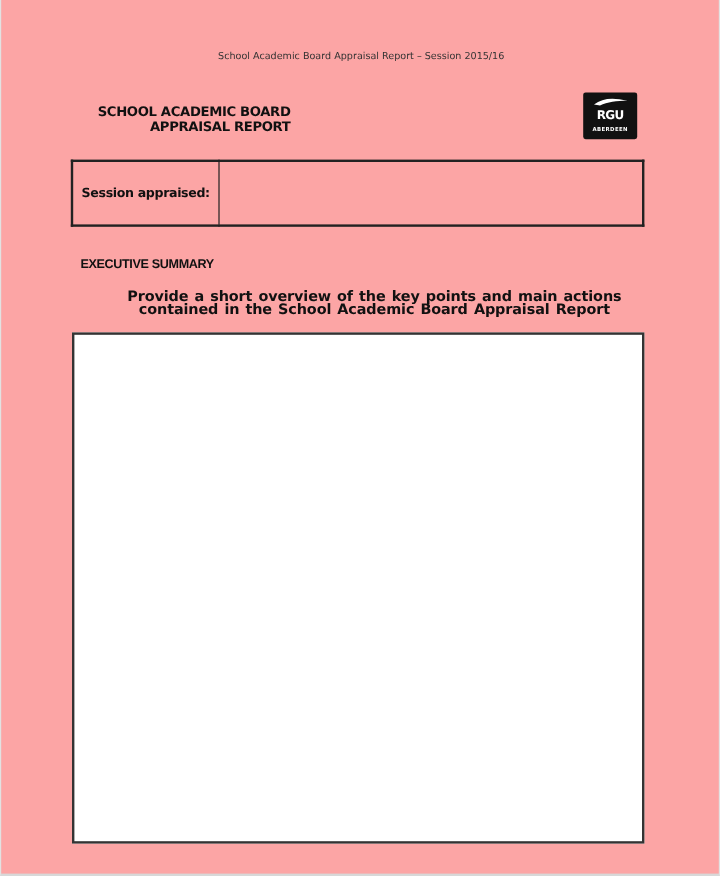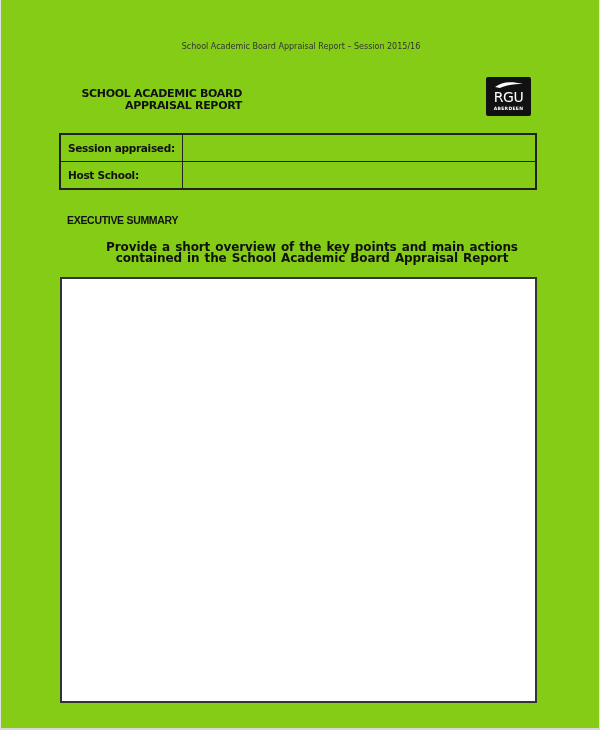--- a/index.html
+++ b/index.html
@@ -1,37 +1,37 @@
 <!DOCTYPE html>
 <html><head>
   <meta charset="utf-8">
   <style>
     html, body { margin: 0; padding: 0; background: #ffffff; }
     body { width: 600px; height: 730px; position: relative; overflow: hidden; }
     .page {
       position: absolute; left: 0; top: 0; width: 598px; height: 728px;
       border-left: 1px solid #e2e2e2; border-right: 1px solid #e2e2e2; border-bottom: 2px solid #d8d8d8;
-      background: #84cc16;
+      background: #fca5a5;
     }
     .running-header {
       position: absolute; left: 0; width: 600px; top: 42px; text-align: center;
       font-family: "DejaVu Sans", sans-serif; font-size: 8px; color: #333;
     }
     .title {
       position: absolute; left: 66px; top: 88px;
       font-family: "DejaVu Sans", sans-serif; font-weight: bold; font-size: 11px; color: #111;
       line-height: 12px; letter-spacing: -0.3px; text-align: right;
     }
     .title .l2 { display: block; padding-left: 58px; }
     .logo {
       position: absolute; left: 485px; top: 77px; width: 45px; height: 39px;
       background: #111; border-radius: 2px; color: #fff; text-align: center;
       font-family: "DejaVu Sans", sans-serif;
     }
-    .logo .rgu { position: absolute; left: 0; right: 0; top: 13px; font-weight: normal; font-size: 14px; letter-spacing: -0.5px; line-height: 14px; }
+    .logo .rgu { position: absolute; left: 0; right: 0; top: 13px; font-weight: bold; font-size: 10px; letter-spacing: -0.5px; line-height: 14px; }
     .logo .city { position: absolute; left: 0; right: 0; top: 29px; font-size: 4.5px; font-weight: bold; letter-spacing: 0.3px; }
     .logo .swoosh { position: absolute; left: 8px; top: 4px; width: 30px; height: 8px; }
     table.info {
       position: absolute; left: 58px; top: 133px; width: 478px; height: 56px;
       border-collapse: collapse; border: 2px solid #222;
     }
     table.info td { border: 1px solid #222; padding: 0 0 0 7px; height: 26px;
       font-family: "DejaVu Sans", sans-serif; font-weight: bold; font-size: 10.5px; color: #111; letter-spacing: -0.3px; }
     table.info td.label { width: 114px; }
     table.info td.value { padding: 0; }
@@ -68,24 +68,20 @@
     <div class="rgu">RGU</div>
     <div class="city">ABERDEEN</div>
   </div>
 
   <table class="info">
     <tbody>
         <tr>
       <td class="label">Session appraised:</td>
       <td class="value"></td>
     </tr>
-    <tr>
-      <td class="label">Host School:</td>
-      <td class="value"></td>
-    </tr>
   </tbody>
     </table>
 
   <div class="h-exec">EXECUTIVE SUMMARY</div>
 
   <div class="prompt">Provide a short overview of the key points and main actions contained in the School Academic Board Appraisal Report</div>
 
   <div class="summary-box"></div>
 
 </div>

